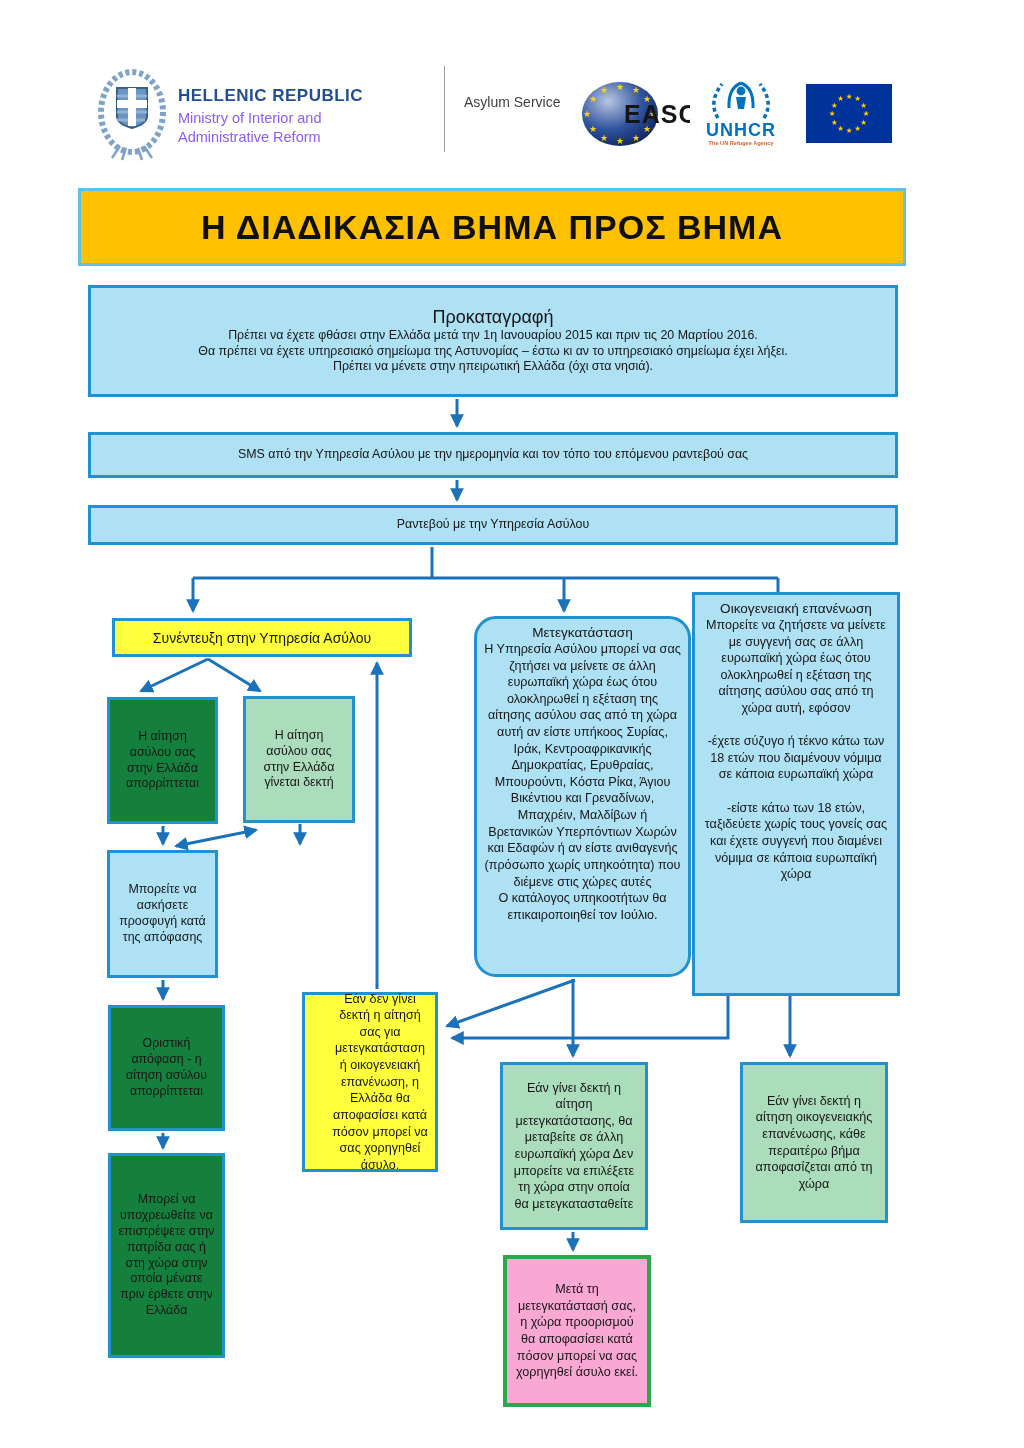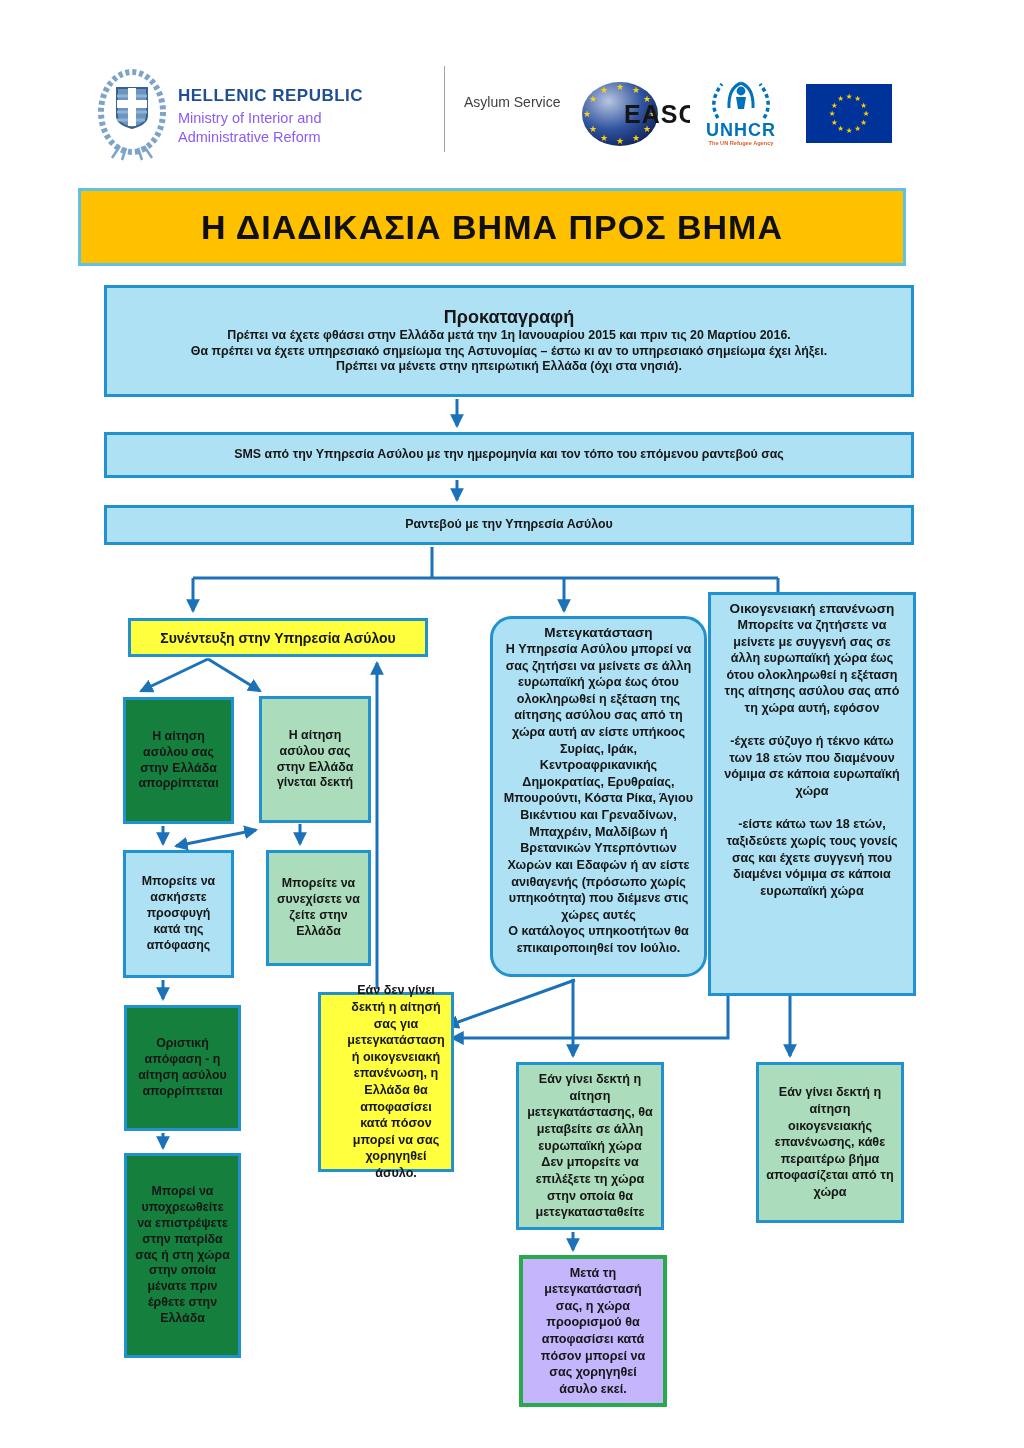--- a/index.html
+++ b/index.html
@@ -1,26 +1,26 @@
 <!DOCTYPE html>
 <html><head>
 <meta charset="utf-8">
 <style>
   html,body{margin:0;padding:0;background:#ffffff;}
   .canvas{position:relative;width:1024px;height:1448px;background:#ffffff;overflow:hidden;
           font-family:"Liberation Sans", sans-serif;}
   .abs{position:absolute;box-sizing:border-box;}
   .arrows{position:absolute;left:0;top:0;z-index:1;pointer-events:none;}
   .box{position:absolute;box-sizing:border-box;z-index:2;display:flex;flex-direction:column;
-       align-items:center;justify-content:center;text-align:center;font-weight:bold;color:#161616;margin-left:16px;}
+       justify-content:center;text-align:center;font-weight:normal;color:#161616;}
   .blue   {background:#aee1f4;border:3px solid #2191cf;}
   .pink   {background:#15803d;border:3px solid #2191cf;}
   .green  {background:#abdcbb;border:3px solid #2191cf;}
   .yellow {background:#ffff3d;border:3px solid #2191cf;}
-  .greenborder{background:#c4b5fd;border:4px solid #27a94c;}
+  .greenborder{background:#f9a8d4;border:4px solid #27a94c;}
   .banner{position:absolute;z-index:2;background:#ffc000;border:3px solid #5ec1ea;
           display:flex;align-items:center;justify-content:center;
           font-weight:bold;font-size:34px;letter-spacing:1px;color:#101010;}
   .preline{white-space:pre-line;}
   .hdr-org{position:absolute;z-index:2;color:#1f4e94;font-weight:bold;font-size:17px;letter-spacing:.5px;}
   .hdr-sub{position:absolute;z-index:2;color:#8b5cf6;font-size:14.5px;}
   .hdr-asylum{position:absolute;z-index:2;color:#3f3f3f;font-size:14px;}
   .divider{position:absolute;z-index:2;width:1px;background:#9aa2ab;}
   .t18{font-size:18px;}
   .t14{font-size:14px;}
@@ -177,23 +177,20 @@
   </div>
 
   <div class="box green pad t12" style="left:243px;top:696px;width:112px;height:127px;">
     <span>Η αίτηση ασύλου σας στην Ελλάδα γίνεται δεκτή</span>
   </div>
 
   <div class="box blue pad t12" style="left:107px;top:850px;width:111px;height:128px;">
     <span>Μπορείτε να ασκήσετε προσφυγή κατά της απόφασης</span>
   </div>
 
-  <div class="box green pad t12" style="left:250px;top:850px;width:105px;height:116px;">
-    <span>Μπορείτε να συνεχίσετε να ζείτε στην Ελλάδα</span>
-  </div>
 
   <div class="box pink pad t12" style="left:108px;top:1005px;width:117px;height:126px;">
     <span>Οριστική απόφαση - η αίτηση ασύλου απορρίπτεται</span>
   </div>
 
   <div class="box pink pad t12" style="left:108px;top:1153px;width:117px;height:205px;">
     <span>Μπορεί να υποχρεωθείτε να επιστρέψετε στην πατρίδα σας ή στη χώρα στην οποία μένατε πριν έρθετε στην Ελλάδα</span>
   </div>
 
   <div class="box yellow pad t13" style="left:302px;top:992px;width:136px;height:180px;padding-left:27px;">

